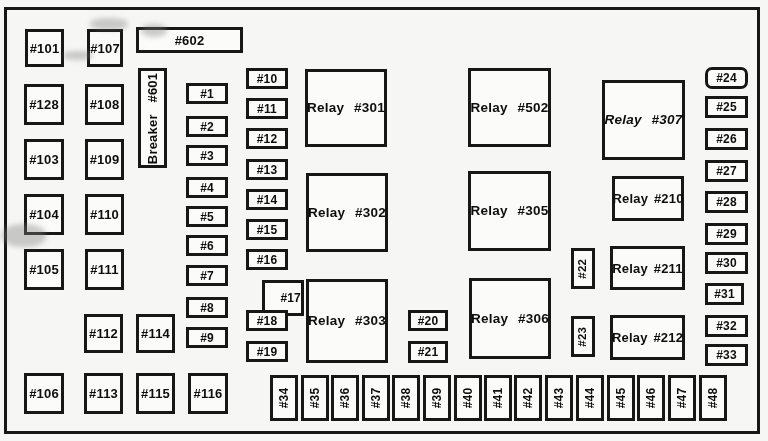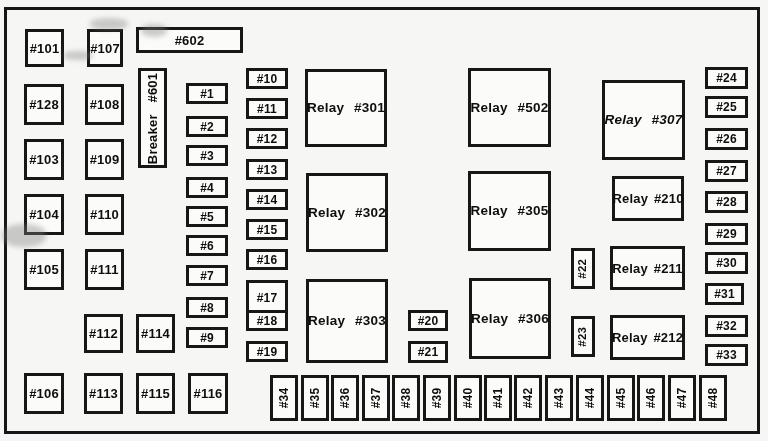--- a/index.html
+++ b/index.html
@@ -158,21 +158,21 @@
     </div>
     <div class="box small" style="left: 246px; top: 189px; width: 42px; height: 21px;">
       <span class="lbl">#14</span>
     </div>
     <div class="box small" style="left: 246px; top: 219px; width: 42px; height: 21px;">
       <span class="lbl">#15</span>
     </div>
     <div class="box small" style="left: 246px; top: 249px; width: 42px; height: 21px;">
       <span class="lbl">#16</span>
     </div>
-    <div class="box small" style="left: 246px; top: 280px; width: 42px; height: 36px;">
+    <div class="box small" style="left: 262px; top: 280px; width: 42px; height: 36px; justify-content: flex-end;">
       <span class="lbl">#17</span>
     </div>
     <div class="box small" style="left: 246px; top: 310px; width: 42px; height: 21px;">
       <span class="lbl">#18</span>
     </div>
     <div class="box small" style="left: 246px; top: 341px; width: 42px; height: 21px;">
       <span class="lbl">#19</span>
     </div>
     <div class="box relay" style="left: 305px; top: 69px; width: 82px; height: 78px;">
       <span class="lbl">Relay #301</span>
@@ -209,21 +209,21 @@
     </div>
     <div class="box relaysm" style="left: 612px; top: 176px; width: 72px; height: 45px;">
       <span class="lbl">Relay #210</span>
     </div>
     <div class="box relaysm" style="left: 610px; top: 246px; width: 75px; height: 44px;">
       <span class="lbl">Relay #211</span>
     </div>
     <div class="box relaysm" style="left: 610px; top: 315px; width: 75px; height: 45px;">
       <span class="lbl">Relay #212</span>
     </div>
-    <div class="box small" style="left: 705px; top: 67px; width: 43px; height: 22px;">
+    <div class="box small" style="left: 705px; top: 67px; width: 43px; height: 22px; border-radius: 7px;">
       <span class="lbl">#24</span>
     </div>
     <div class="box small" style="left: 705px; top: 96px; width: 43px; height: 22px;">
       <span class="lbl">#25</span>
     </div>
     <div class="box small" style="left: 705px; top: 128px; width: 43px; height: 22px;">
       <span class="lbl">#26</span>
     </div>
     <div class="box small" style="left: 705px; top: 160px; width: 43px; height: 22px;">
       <span class="lbl">#27</span>

